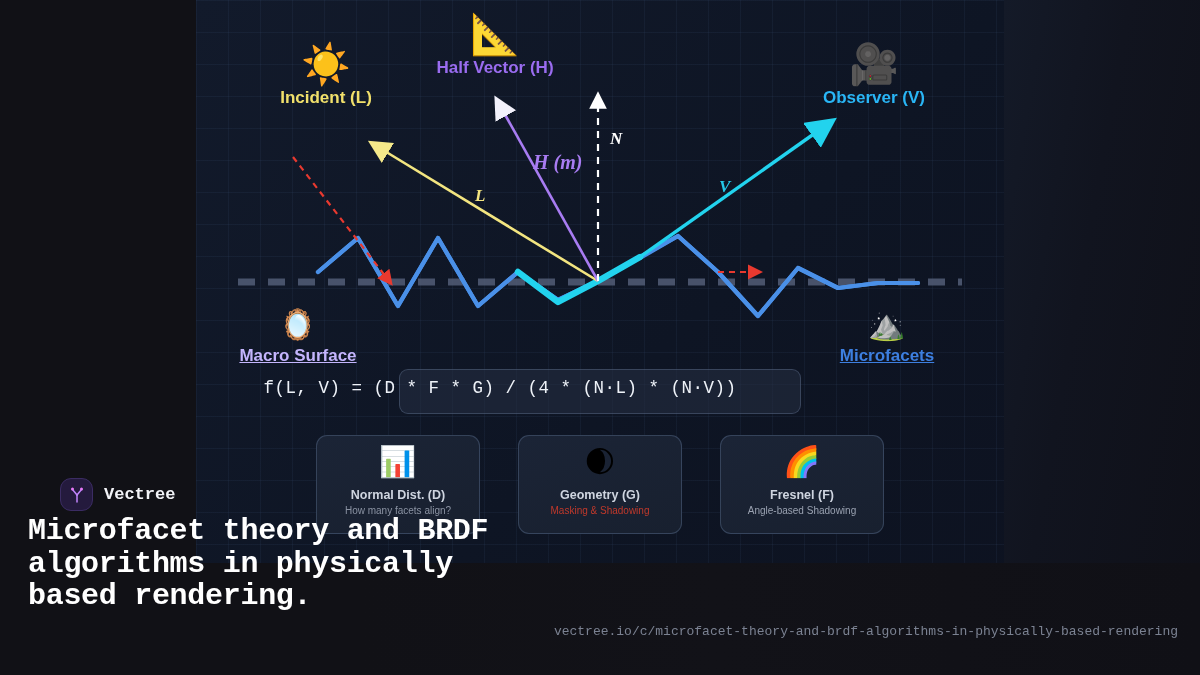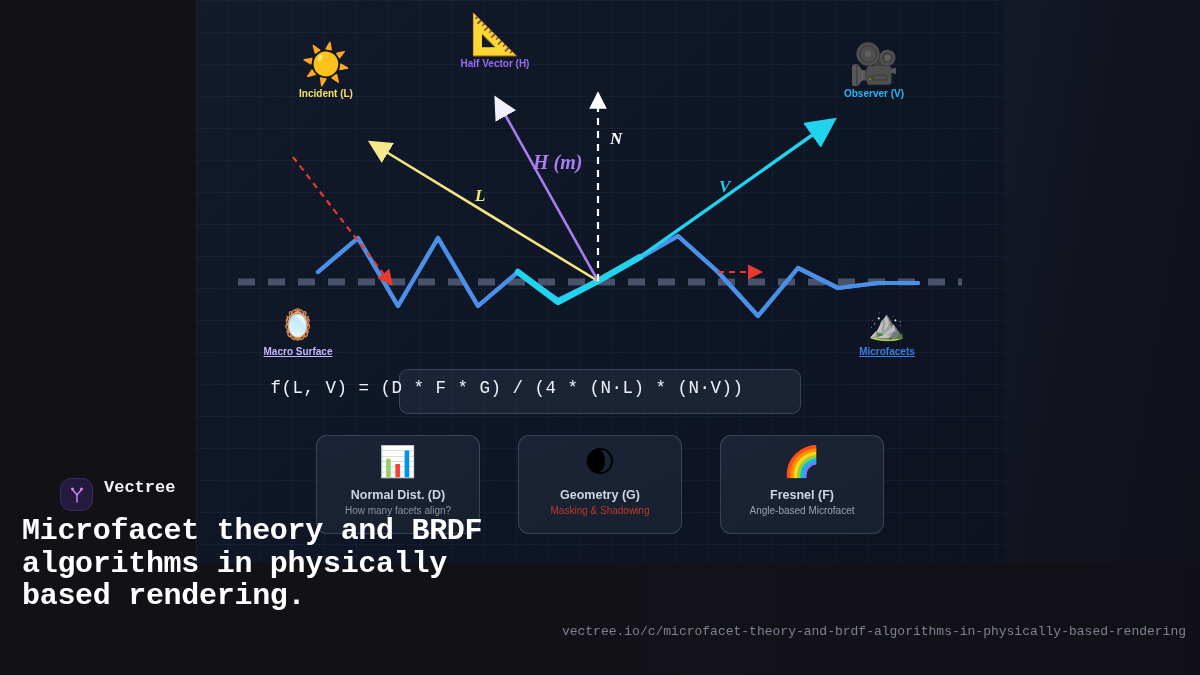--- a/index.html
+++ b/index.html
@@ -42,21 +42,21 @@
     background: linear-gradient(to right, #111116 0%, #111116 30%, #121218 60%, #101016 100%);
   }
 
   
   #diagram { position: absolute; left: 0; top: 0; width: 1200px; height: 675px; }
 
   
   .node { position: absolute; text-align: center; width: 160px; }
   .node .glyph { font-size: 40px; line-height: 44px; display: block;
                  font-family: "DejaVu Sans", sans-serif; }
-  .node .cap { display: block; font-size: 10px; font-weight: bold; margin-top: 2px; }
+  .node .cap { display: block; font-size: 17px; font-weight: bold; margin-top: 2px; }
 
   #node-incident { left: 246px; top: 42px; }
   #node-incident .cap { color: #f1e06b; }
   #node-half { left: 415px; top: 12px; }
   #node-half .cap { color: #9a6cf0; }
   #node-observer { left: 794px; top: 42px; }
   #node-observer .cap { color: #29b6f6; }
   #node-macro { left: 218px; top: 308px; }
   #node-macro .glyph { font-size: 30px; line-height: 34px; }
   #node-macro .cap { color: #c4b5fd; margin-top: 4px; text-decoration: underline; }
@@ -74,21 +74,21 @@
 
   
   #formula-box {
     position: absolute; left: 399px; top: 369px;
     width: 402px; height: 45px;
     background: rgba(38,48,68,.55);
     border: 1px solid rgba(130,150,185,.30);
     border-radius: 9px;
   }
   #formula-text {
-    position: absolute; left: 15px; top: 378px; width: 984px;
+    position: absolute; left: 8px; top: 378px; width: 984px;
     text-align: center;
     font-family: "Liberation Mono", monospace;
     font-size: 17.5px; letter-spacing: .5px;
     color: #eef2f8; white-space: pre;
   }
 
   
   .card {
     position: absolute; top: 435px;
     width: 164px; height: 99px;
@@ -105,34 +105,34 @@
                   font-family: "DejaVu Sans", sans-serif; }
   .card .c-title { display: block; font-size: 12.5px; font-weight: bold;
                    color: #cfd5e0; margin-top: 8px; }
   .card .c-sub { display: block; font-size: 10px; margin-top: 3px; }
   #card-d .c-sub { color: #8b93a3; }
   #card-g .c-sub { color: #c0392b; }
   #card-f .c-sub { color: #9aa2b1; }
 
   
   #brand { position: absolute; left: 24px; top: 478px; display: flex;
-           gap: 11px; padding-left: 36px; }
+           align-items: center; gap: 11px; padding-left: 36px; }
   #brand-mark { width: 33px; height: 33px; border-radius: 11px;
                 background: #241a3d; border: 1px solid #3b2c63;
                 display: flex; align-items: center; justify-content: center; }
   #brand-name { font-family: "Liberation Mono", monospace; font-size: 17px;
                 font-weight: bold; color: #f2f3f7; }
   #title {
-    position: absolute; left: 22px; top: 515px; width: 500px;
+    position: absolute; left: 28px; top: 515px; width: 500px;
     font-family: "Liberation Mono", monospace;
     font-size: 30px; font-weight: bold; line-height: 32.5px;
     color: #ffffff; letter-spacing: -0.3px;
   }
   #url {
-    position: absolute; left: 8px; top: 624px; width: 1178px;
+    position: absolute; left: 0; top: 624px; width: 1178px;
     text-align: right;
     font-family: "Liberation Mono", monospace;
     font-size: 13px; color: #7b8292;
   }
 </style>
 </head>
 <body>
 
 <div id="stage">
 
@@ -216,21 +216,21 @@
     <span class="c-sub">How many facets align?</span>
   </div>
   <div class="card" id="card-g">
     <span class="c-icon">🌒</span>
     <span class="c-title">Geometry (G)</span>
     <span class="c-sub">Masking &amp; Shadowing</span>
   </div>
   <div class="card" id="card-f">
     <span class="c-icon">🌈</span>
     <span class="c-title">Fresnel (F)</span>
-    <span class="c-sub">Angle-based Microfacet</span>
+    <span class="c-sub">Angle-based Shadowing</span>
   </div>
 
   <div id="brand">
     <div id="brand-mark">
       <svg width="20" height="20" viewBox="0 0 20 20">
         <g stroke="#c084fc" stroke-width="1.5" fill="none" stroke-linecap="round">
           <path d="M10 17 L10 10"></path>
           <path d="M10 10 L5.5 4.5"></path>
           <path d="M10 10 L14.5 4.5"></path>
         </g>

